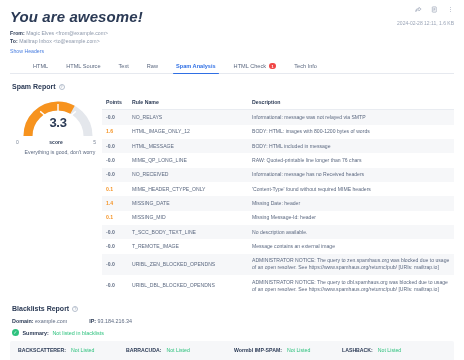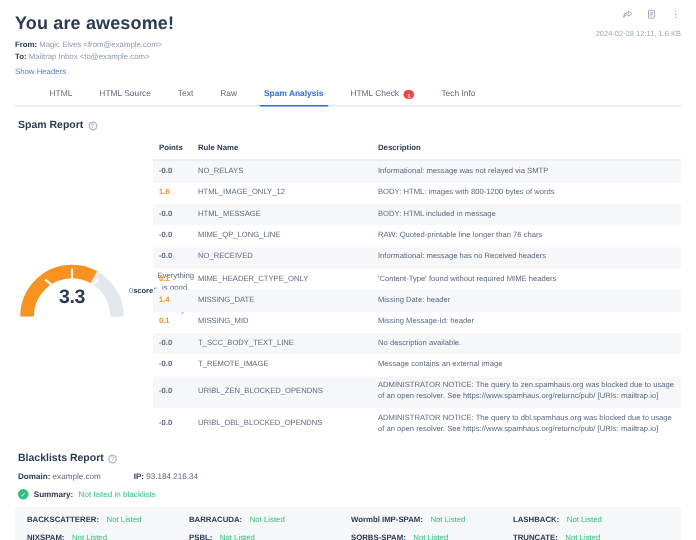--- a/index.html
+++ b/index.html
@@ -8,22 +8,22 @@
     width: 464px; height: 360px;
     background: #ffffff;
     font-family: "Liberation Sans", sans-serif;
     color: #1f2d3d;
     overflow: hidden;
   }
   .page { padding: 6px 10px 0 10px; position: relative; height: 100%; }
 
   
   .subject {
-    font-size: 12px; font-weight: bold; color: #2b3a55;
-    margin: 2px 0 5px 0; letter-spacing: .1px;
+    font-size: 15px; font-weight: bold; color: #2b3a55;
+    margin: 2px 0 5px 0; letter-spacing: .1px; font-style: italic;
   }
   .meta-line { font-size: 5.2px; margin: 1.2px 0; color: #8e99ab; line-height: 1.35; }
   .meta-line b { color: #2b3a55; font-weight: bold; }
   .show-headers {
     font-size: 5.2px; color: #4a7fe0; margin-top: 3px; cursor: pointer;
   }
   .header-icons {
     position: absolute; top: 6px; right: 10px;
     display: flex; align-items: center; gap: 9px;
   }
@@ -65,21 +65,21 @@
     border: .7px solid #b6bfcd; color: #b6bfcd;
     font-size: 4.2px; display: inline-flex; align-items: center;
     justify-content: center; font-weight: bold; cursor: pointer;
   }
 
   
   .spam-body { display: flex; gap: 6px; }
 
   .gauge-col {
     width: 86px; flex: 0 0 86px; display: flex;
-    flex-direction: row; align-items: center; padding-top: 2px;
+    flex-direction: column; align-items: flex-end; padding-top: 2px;
   }
   .gauge-wrap { position: relative; width: 76px; height: 42px; }
   .gauge-score {
     position: absolute; left: 0; right: 0; top: 17px; text-align: center;
     font-size: 13px; font-weight: bold; color: #2b3a55; letter-spacing: -.3px;
   }
   .gauge-labels {
     width: 80px; display: flex; justify-content: space-between;
     align-items: center; font-size: 5px; color: #7b8698; margin-top: -1px;
   }

